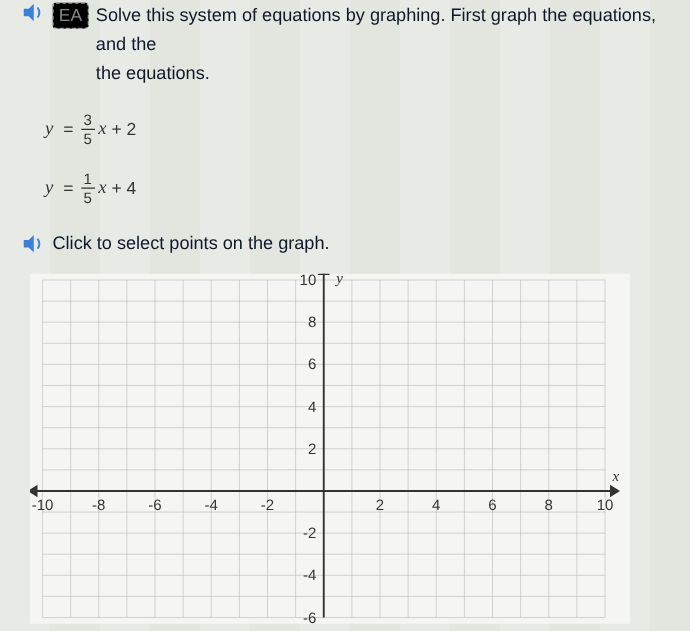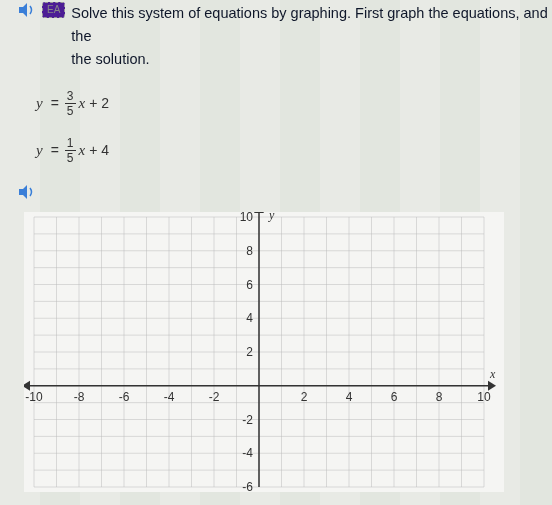--- a/index.html
+++ b/index.html
@@ -27,24 +27,24 @@
       align-items: center;
       justify-content: center;
       margin-right: 6px;
       color: #3a7fd8;
     }
     .lang-badge {
       display: inline-block;
       border: 1px dashed #999;
       border-radius: 3px;
       padding: 1px 4px;
-      font-size: 10px;
+      font-size: 14px;
       color: #888;
       margin-right: 6px;
-      background: #4c1d95;
+      background: #000000;
       line-height: 1.2;
     }
     .main-text {
       font-size: 14.5px;
       color: #0f172a;
       line-height: 1.6;
     }
     .equations {
       margin: 18px 0 18px 18px;
     }
@@ -110,21 +110,21 @@
 <div class="instruction-row">
   <span class="speaker-icon">
     <svg width="18" height="16" viewBox="0 0 18 16">
       <polygon points="1,5 5,5 9,1 9,15 5,11 1,11" fill="#3a7fd8"></polygon>
       <path d="M12 4 Q15 8 12 12" stroke="#3a7fd8" stroke-width="1.5" fill="none"></path>
     </svg>
   </span>
   <span class="lang-badge">EA</span>
   <span class="main-text">
     <span>Solve this system of equations by graphing. First graph the equations, and the</span><br>
-    <span>the solution.</span>
+    <span>the equations.</span>
   </span>
 </div>
 
 <div class="equations">
   <div class="eqn">
     <span class="y">y</span>
     <span class="eq">=</span>
     <span class="frac">
       <span class="num">3</span>
       <span class="den">5</span>
@@ -144,20 +144,21 @@
   </div>
 </div>
 
 <div class="click-row">
   <span class="speaker-icon">
     <svg width="18" height="16" viewBox="0 0 18 16">
       <polygon points="1,5 5,5 9,1 9,15 5,11 1,11" fill="#3a7fd8"></polygon>
       <path d="M12 4 Q15 8 12 12" stroke="#3a7fd8" stroke-width="1.5" fill="none"></path>
     </svg>
   </span>
+  <span class="main-text">Click to select points on the graph.</span>
 </div>
 
 <div class="graph-area">
   <svg class="graph" id="graph-svg" width="480" height="280">
       <line x1="10" y1="275" x2="10" y2="5" stroke="#bbb" stroke-width="0.5"></line>
       <line x1="32.5" y1="275" x2="32.5" y2="5" stroke="#bbb" stroke-width="0.5"></line>
       <line x1="55" y1="275" x2="55" y2="5" stroke="#bbb" stroke-width="0.5"></line>
       <line x1="77.5" y1="275" x2="77.5" y2="5" stroke="#bbb" stroke-width="0.5"></line>
       <line x1="100" y1="275" x2="100" y2="5" stroke="#bbb" stroke-width="0.5"></line>
       <line x1="122.5" y1="275" x2="122.5" y2="5" stroke="#bbb" stroke-width="0.5"></line>

